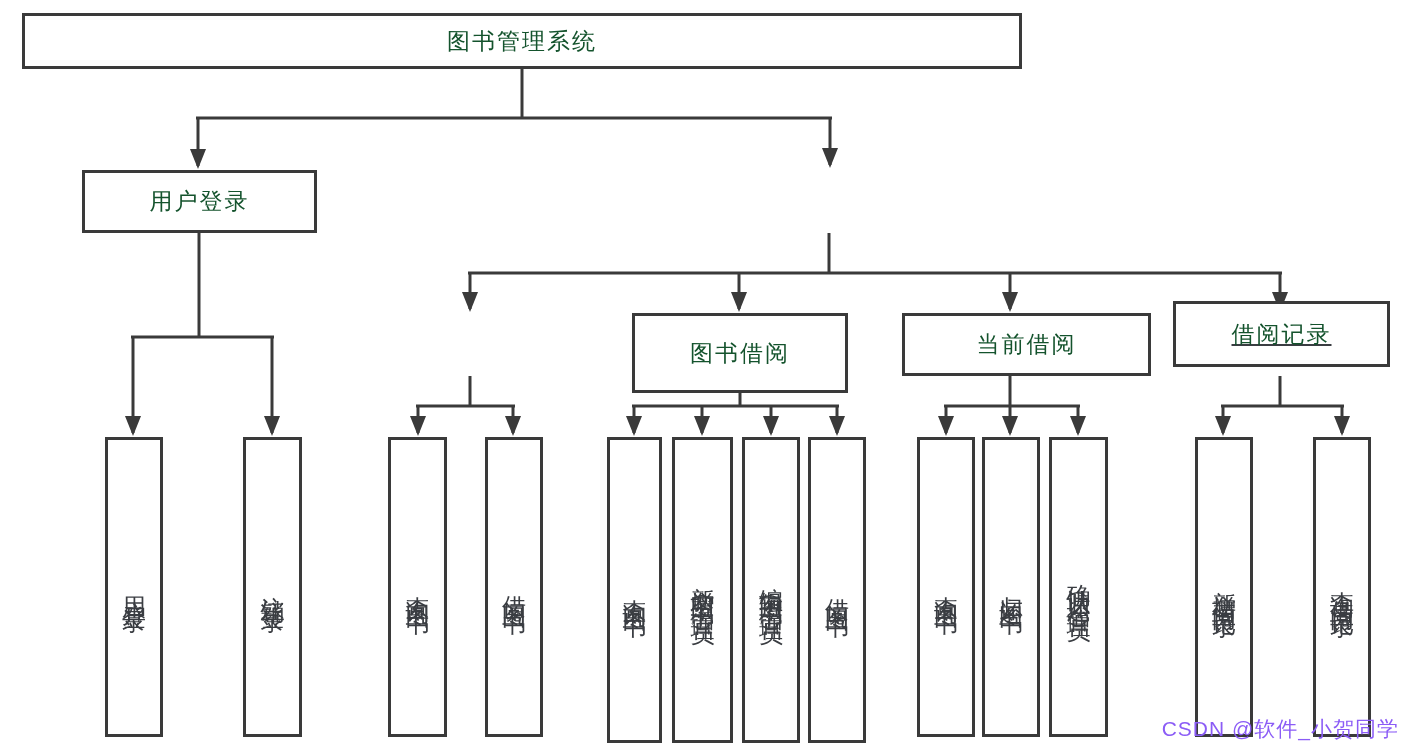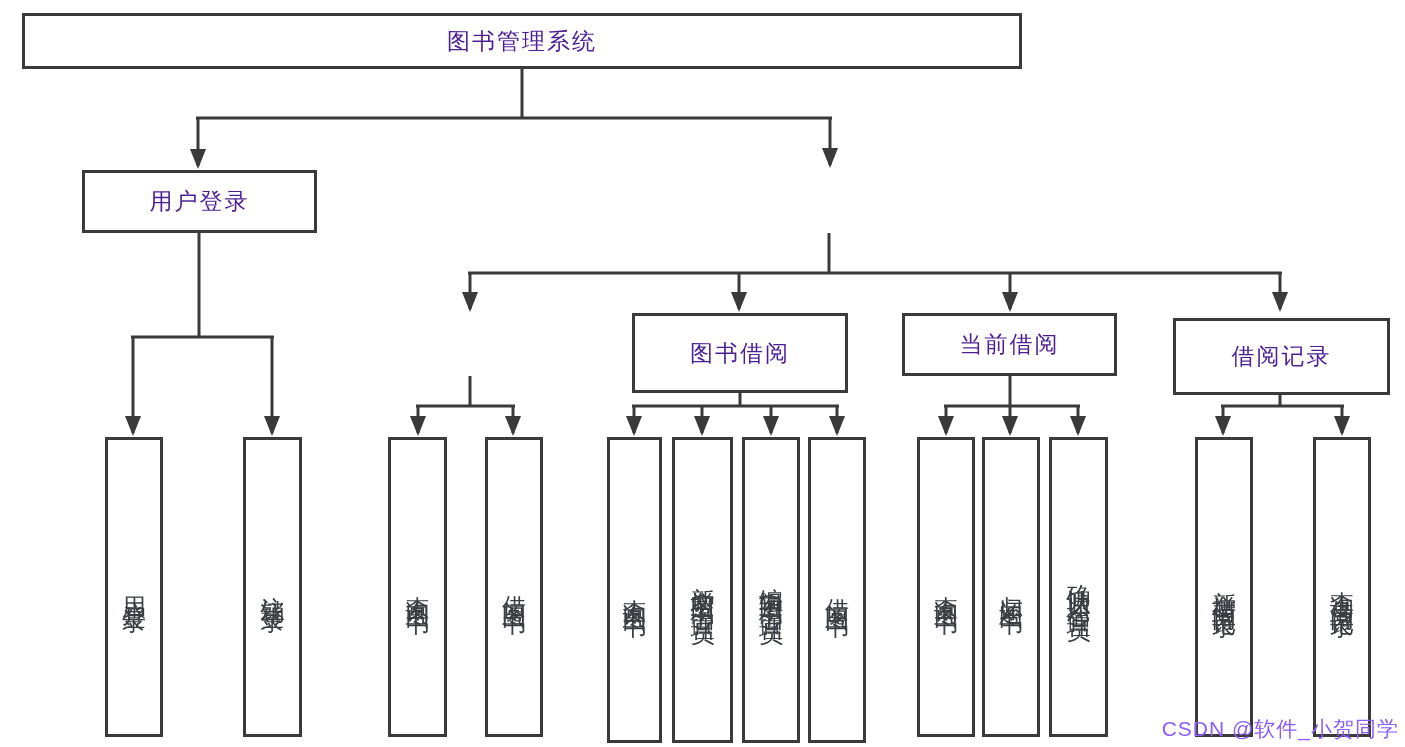--- a/index.html
+++ b/index.html
@@ -6,21 +6,21 @@
   #canvas{
     position:relative;width:1405px;height:747px;background:#ffffff;overflow:hidden;
     font-family:"Liberation Sans","DejaVu Sans",sans-serif;color:#3a3d42;
   }
   .node{
     position:absolute;background:#ffffff;border:3px solid #3a3a3a;
     display:flex;align-items:center;justify-content:center;box-sizing:border-box;
     z-index:2;
   }
   .hbox span{
-    font-size:23px;letter-spacing:2px;color:#4c1d95;white-space:nowrap;
+    font-size:23px;letter-spacing:2px;color:#14532d;white-space:nowrap;
   }
   .vbox span{
     writing-mode:vertical-rl;text-orientation:upright;
     font-size:24px;letter-spacing:5px;line-height:1;color:#3a3d42;
   }
   #wires{position:absolute;left:0;top:0;z-index:1;pointer-events:none;}
   #wires line{stroke:#3a3a3a;stroke-width:3;}
   #wires marker path{fill:#3a3a3a;stroke:none;}
   .watermark{
     position:absolute;right:6px;bottom:4px;z-index:5;
@@ -79,24 +79,24 @@
     <span>图书管理系统</span>
   </div>
 
   <div class="node hbox" style="left:82px;top:170px;width:235px;height:63px;">
     <span>用户登录</span>
   </div>
 
   <div class="node hbox" style="left:632px;top:313px;width:216px;height:80px;">
     <span>图书借阅</span>
   </div>
-  <div class="node hbox" style="left:902px;top:313px;width:215px;height:63px;">
+  <div class="node hbox" style="left:902px;top:313px;width:249px;height:63px;">
     <span>当前借阅</span>
   </div>
-  <div class="node hbox" style="left:1173px;top:318px;width:217px;height:77px;">
+  <div class="node hbox" style="left:1173px;top:301px;width:217px;height:66px;text-decoration:underline;">
     <span>借阅记录</span>
   </div>
 
   <div class="node vbox" style="left:105px;top:437px;width:58px;height:300px;">
     <span>用户登录</span>
   </div>
   <div class="node vbox" style="left:243px;top:437px;width:59px;height:300px;">
     <span>注销登录</span>
   </div>
 

